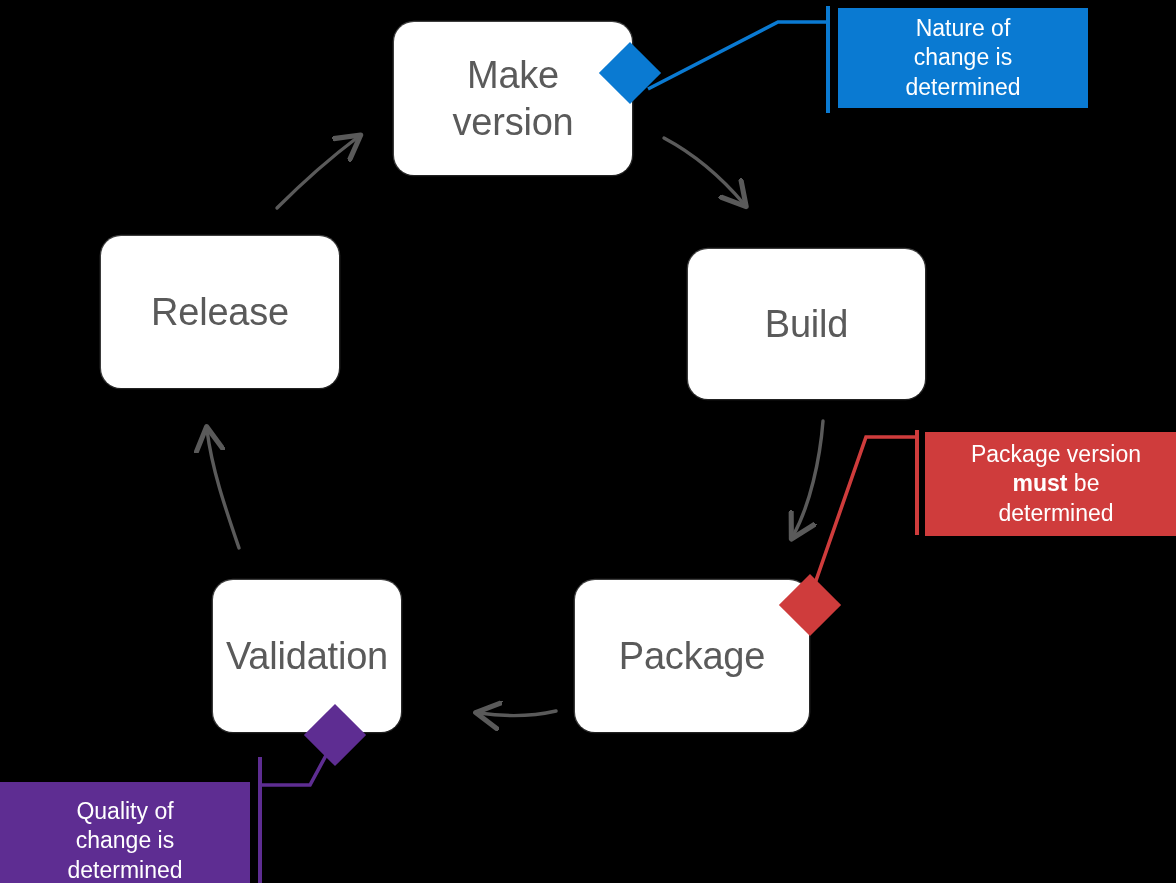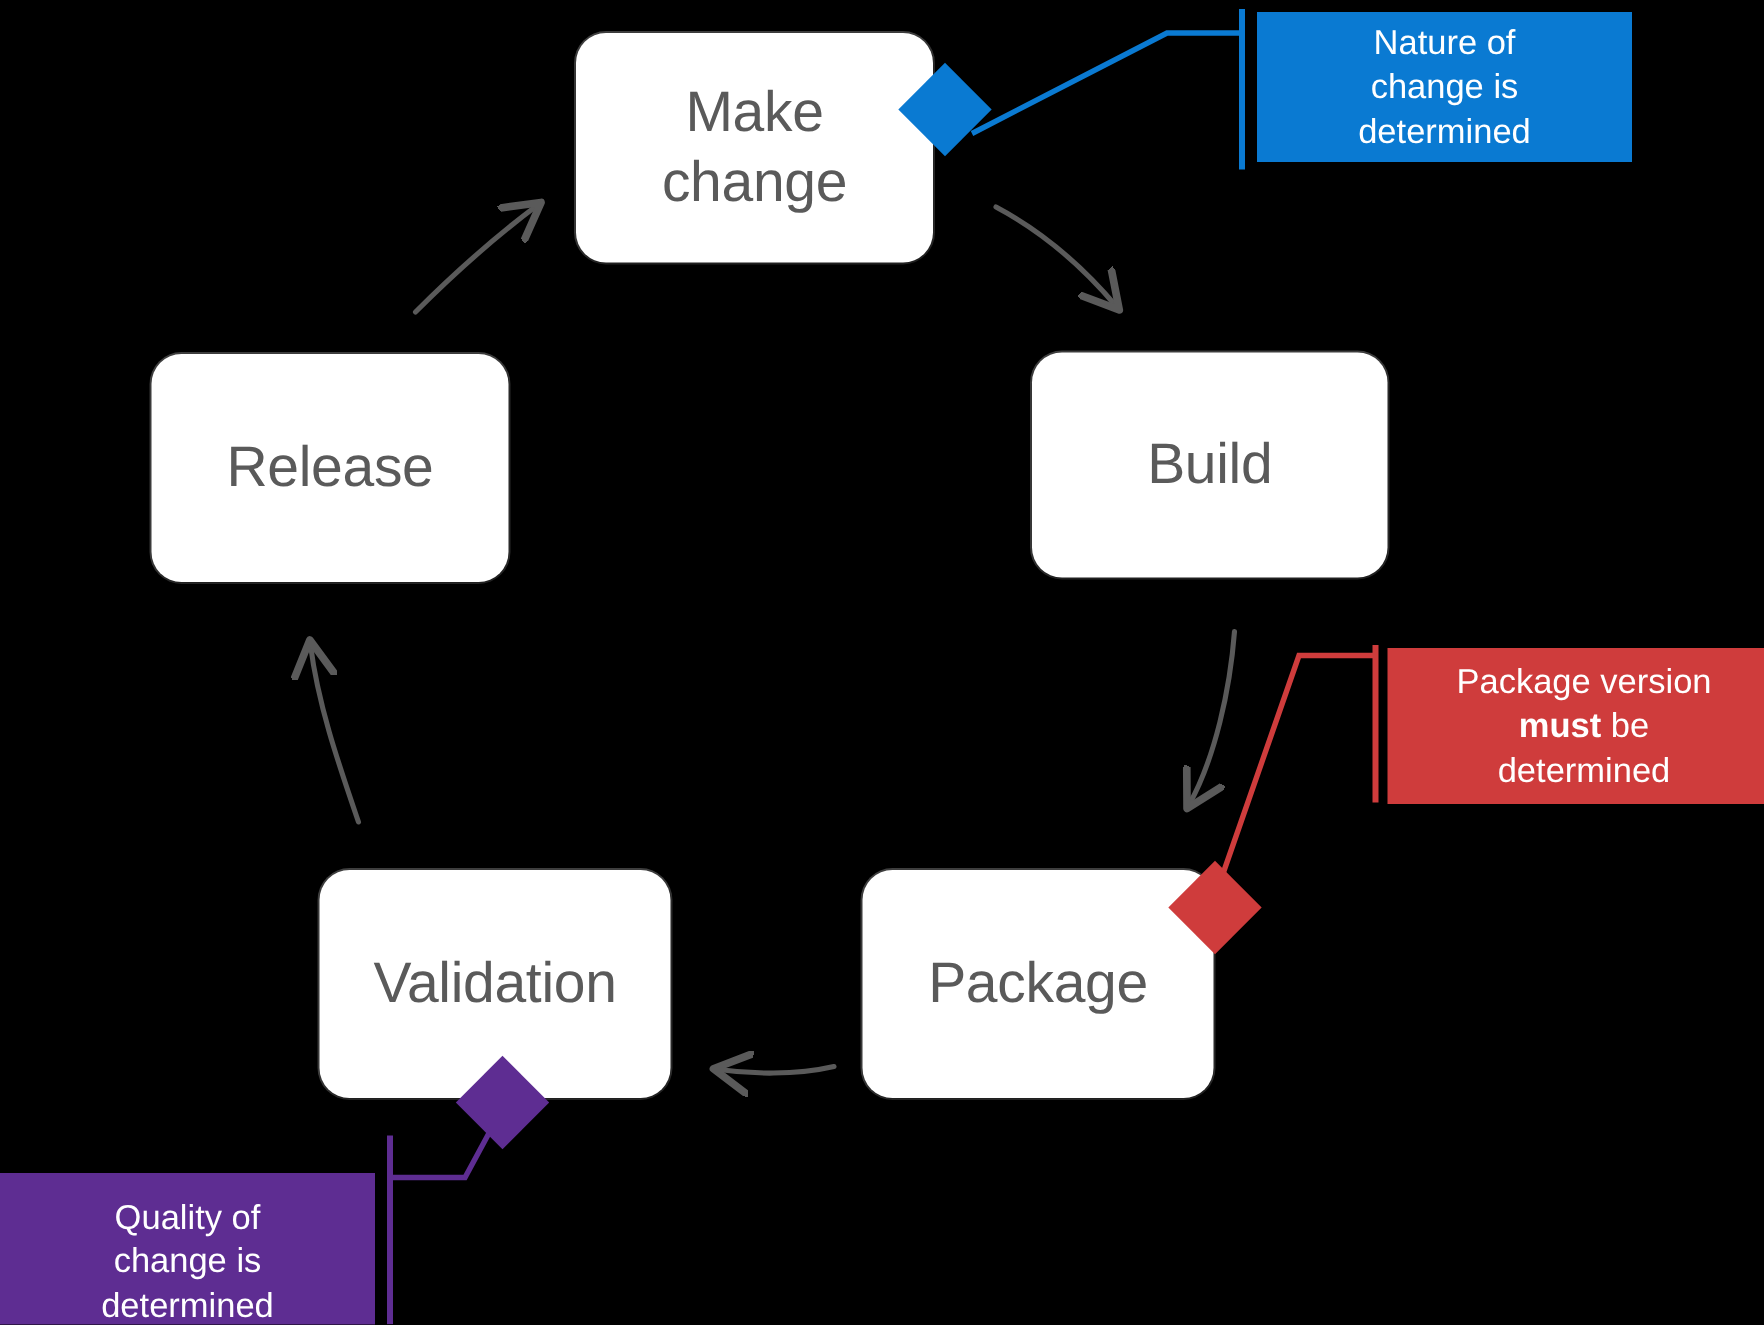--- a/index.html
+++ b/index.html
@@ -37,24 +37,24 @@
     align-items: center;
     justify-content: center;
     text-align: center;
     color: #5a5a5a;
     font-size: 38px;
     font-weight: 400;
     line-height: 1.22;
     letter-spacing: -0.2px;
     z-index: 3;
   }
-  #node-make-changes { left: 384px; top: 22px;  width: 238px; height: 153px; }
+  #node-make-changes { left: 394px; top: 22px;  width: 238px; height: 153px; }
   #node-release      { left: 101px; top: 236px; width: 238px; height: 152px; }
-  #node-build        { left: 688px; top: 235px; width: 237px; height: 150px; }
-  #node-validation   { left: 213px; top: 580px; width: 234px; height: 152px; }
+  #node-build        { left: 688px; top: 249px; width: 237px; height: 150px; }
+  #node-validation   { left: 213px; top: 580px; width: 188px; height: 152px; }
   #node-package      { left: 575px; top: 580px; width: 234px; height: 152px; }
 
   
   .diamond {
     position: absolute;
     width: 44px;
     height: 44px;
     transform: rotate(45deg);
     z-index: 5;
   }
@@ -135,21 +135,21 @@
 
     <g>
       <path d="M330,748 L310,785 L261,785" fill="none" stroke="#5e2d92" stroke-width="3.6" stroke-linejoin="miter"></path>
       <line x1="260" y1="757" x2="260" y2="883" stroke="#5e2d92" stroke-width="4"></line>
     </g>
   </svg>
 
   <div class="node" id="node-make-changes">
     <span>
       <span>Make</span><br>
-      <span>change</span>
+      <span>version</span>
     </span>
   </div>
 
   <div class="node" id="node-release">
     <span>Release</span>
   </div>
 
   <div class="node" id="node-build">
     <span>Build</span>
   </div>

